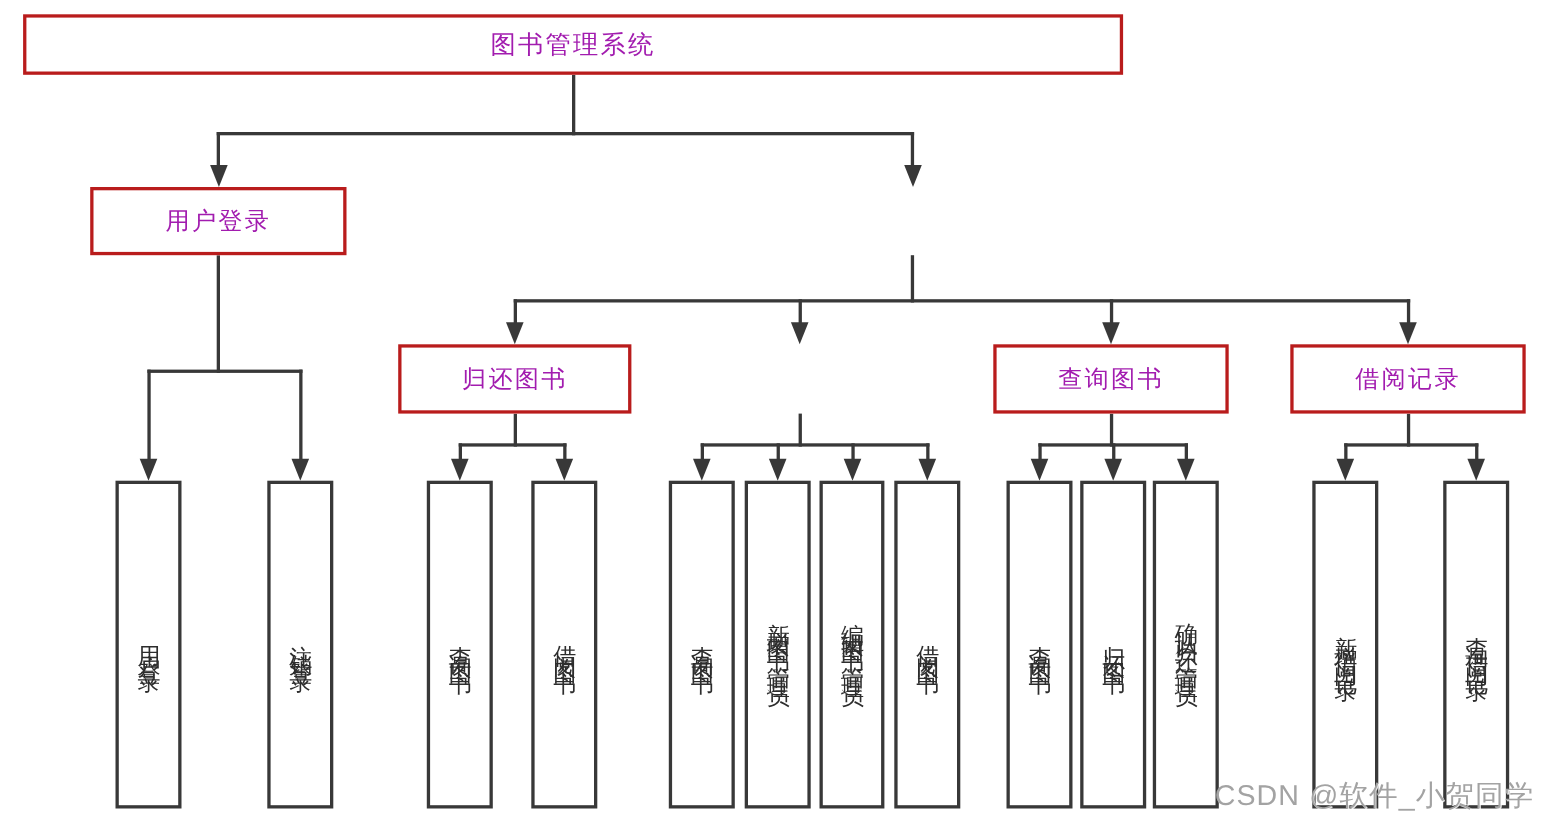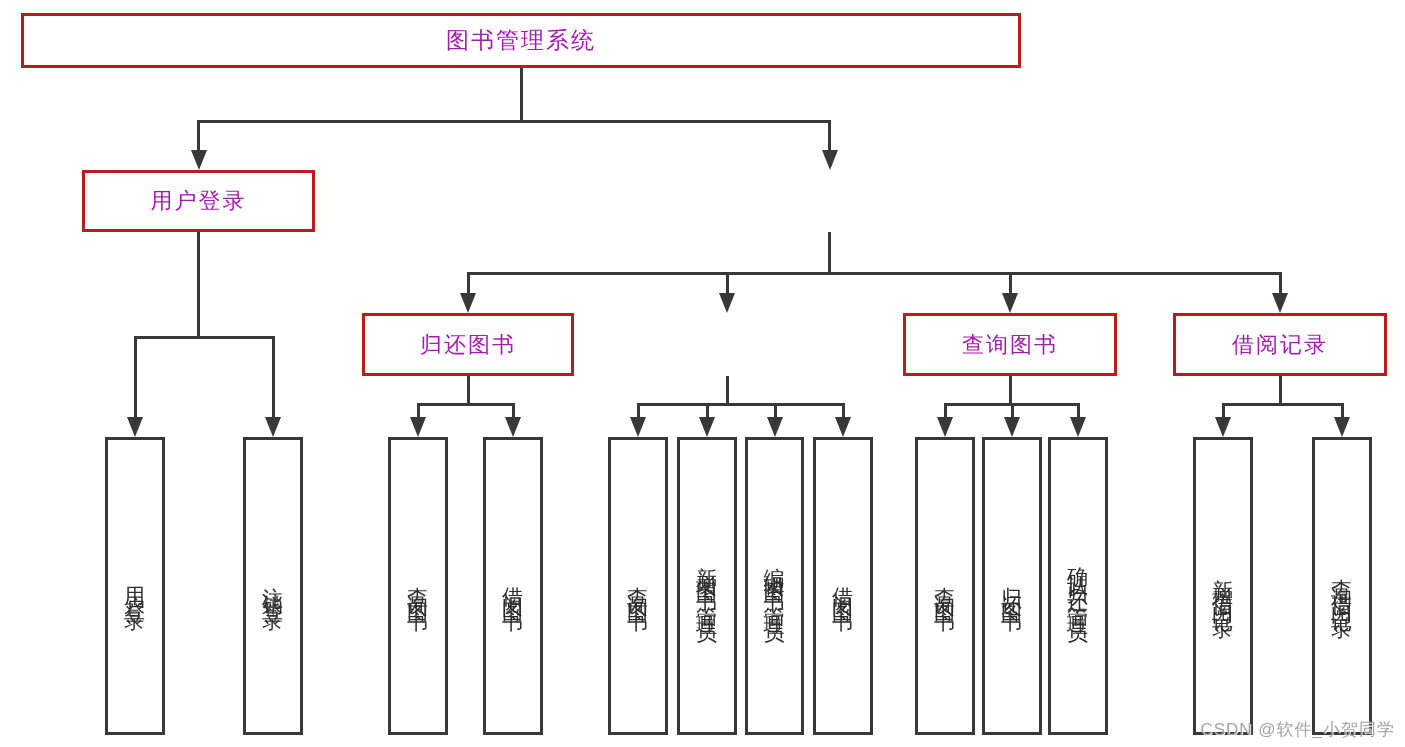--- a/index.html
+++ b/index.html
@@ -44,21 +44,21 @@
   .arrowhead{
     position:absolute;width:0;height:0;
     border-left:8px solid transparent;
     border-right:8px solid transparent;
     border-top:20px solid #383838;
   }
   
   .watermark{
     position:absolute;
     right:10px;bottom:6px;
-    font-size:17px;
+    font-size:26px;
     color:#a3a3a3;
     letter-spacing:1px;
     text-shadow:1px 1px 0 rgba(255,255,255,0.85);
     z-index:5;
     white-space:nowrap;
   }
 </style>
 </head>
 <body>
 

